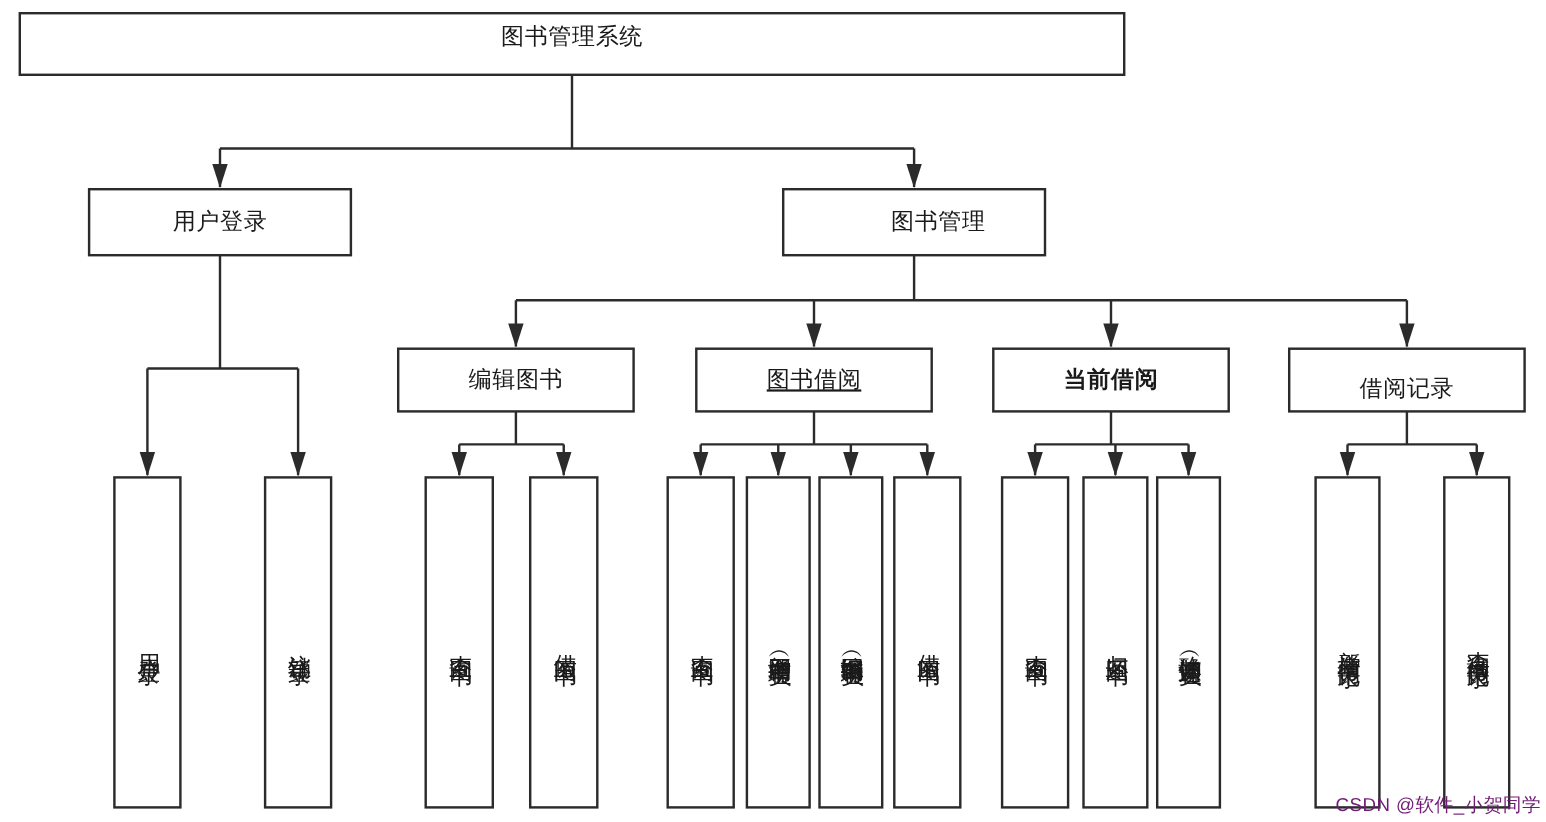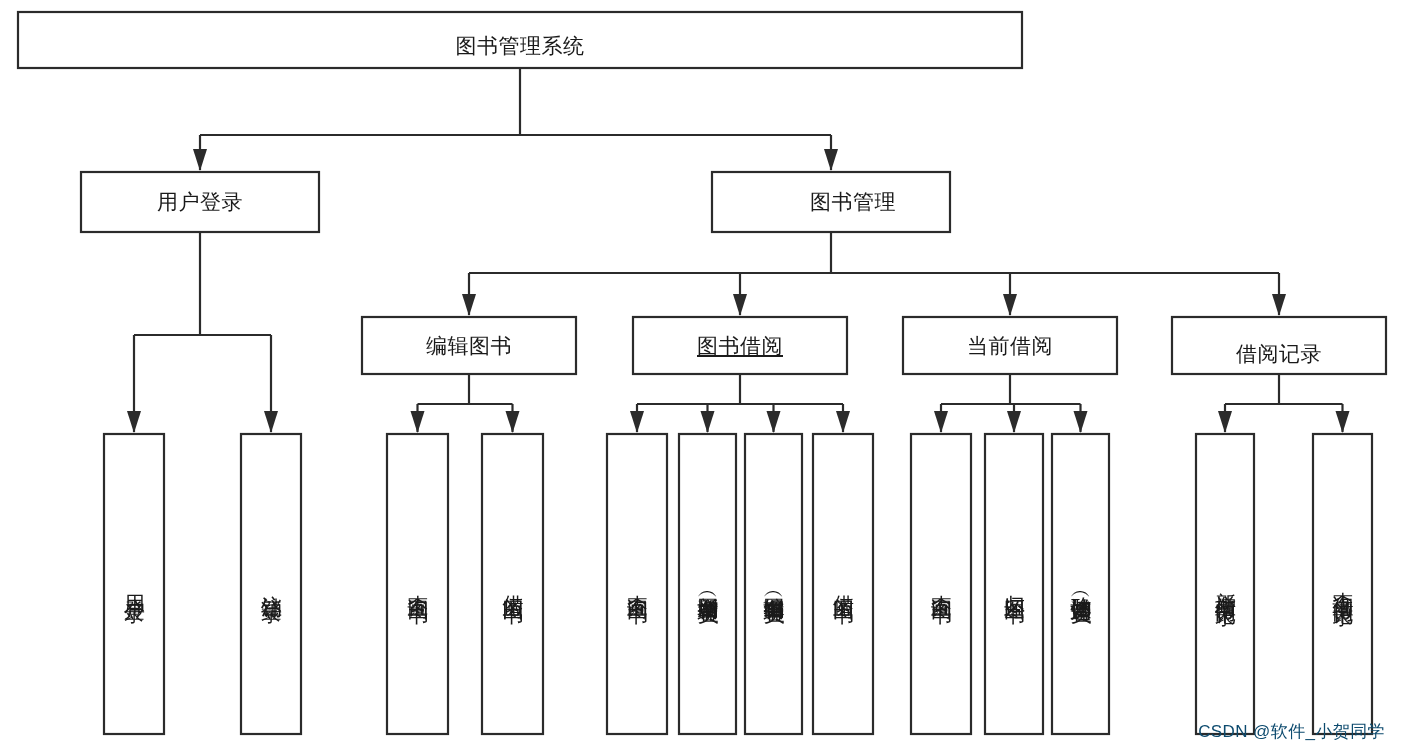--- a/index.html
+++ b/index.html
@@ -66,24 +66,24 @@
     align-items: center;
     justify-content: center;
     padding-top: 2px;
     padding-bottom: 2px;
   }
   .node-label.vertical-long {
     letter-spacing: 1px;
   }
   #watermark {
     position: absolute;
-    right: 20px;
+    right: 4px;
     bottom: 4px;
     font-size: 17px;
-    color: #0c4a6e;
+    color: #701a75;
     letter-spacing: 0.4px;
     white-space: nowrap;
   }
 </style>
 </head>
 <body>
 
 <div id="diagram-root">
 
   <svg id="flow-svg" viewBox="0 0 1405 747">
@@ -159,26 +159,26 @@
         <rect x="813" y="434" width="60" height="300" class="node-rect"></rect>
         <rect x="911" y="434" width="60" height="300" class="node-rect"></rect>
         <rect x="985" y="434" width="58" height="300" class="node-rect"></rect>
         <rect x="1052" y="434" width="57" height="300" class="node-rect"></rect>
         <rect x="1196" y="434" width="58" height="300" class="node-rect"></rect>
         <rect x="1313" y="434" width="59" height="300" class="node-rect"></rect>
       </g>
   </svg>
 
   <div id="labels-layer">
-      <div class="node-label horizontal" style="left: 18px; top: 12px; width: 1004px; height: 67px;">图书管理系统</div>
+      <div class="node-label horizontal" style="left: 18px; top: 0; width: 1004px; height: 67px;">图书管理系统</div>
       <div class="node-label horizontal" style="left: 81px; top: 172px; width: 238px; height: 60px;">用户登录</div>
       <div class="node-label horizontal" style="left: 712px; top: 172px; width: 282px; height: 60px;">图书管理</div>
       <div class="node-label horizontal" style="left: 362px; top: 317px; width: 214px; height: 57px;">编辑图书</div>
       <div class="node-label horizontal" style="left: 633px; top: 317px; width: 214px; height: 57px; text-decoration: underline;">图书借阅</div>
-      <div class="node-label horizontal" style="left: 903px; top: 317px; width: 214px; height: 57px;">当前借阅</div>
+      <div class="node-label horizontal" style="left: 903px; top: 317px; width: 214px; height: 57px; font-weight: bold;">当前借阅</div>
       <div class="node-label horizontal" style="left: 1172px; top: 317px; width: 214px; height: 74px;">借阅记录</div>
       <div class="node-label vertical" style="left: 104px; top: 434px; width: 60px; height: 300px;">用户登录</div>
       <div class="node-label vertical" style="left: 241px; top: 434px; width: 60px; height: 300px;">注销登录</div>
       <div class="node-label vertical" style="left: 387px; top: 434px; width: 61px; height: 300px;">查询图书</div>
       <div class="node-label vertical" style="left: 482px; top: 434px; width: 61px; height: 300px;">借阅图书</div>
       <div class="node-label vertical" style="left: 607px; top: 434px; width: 60px; height: 300px;">查询图书</div>
       <div class="node-label vertical vertical-long" style="left: 679px; top: 434px; width: 57px; height: 300px;">新增图书（管理员）</div>
       <div class="node-label vertical vertical-long" style="left: 745px; top: 434px; width: 57px; height: 300px;">编辑图书（管理员）</div>
       <div class="node-label vertical" style="left: 813px; top: 434px; width: 60px; height: 300px;">借阅图书</div>
       <div class="node-label vertical" style="left: 911px; top: 434px; width: 60px; height: 300px;">查询图书</div>

